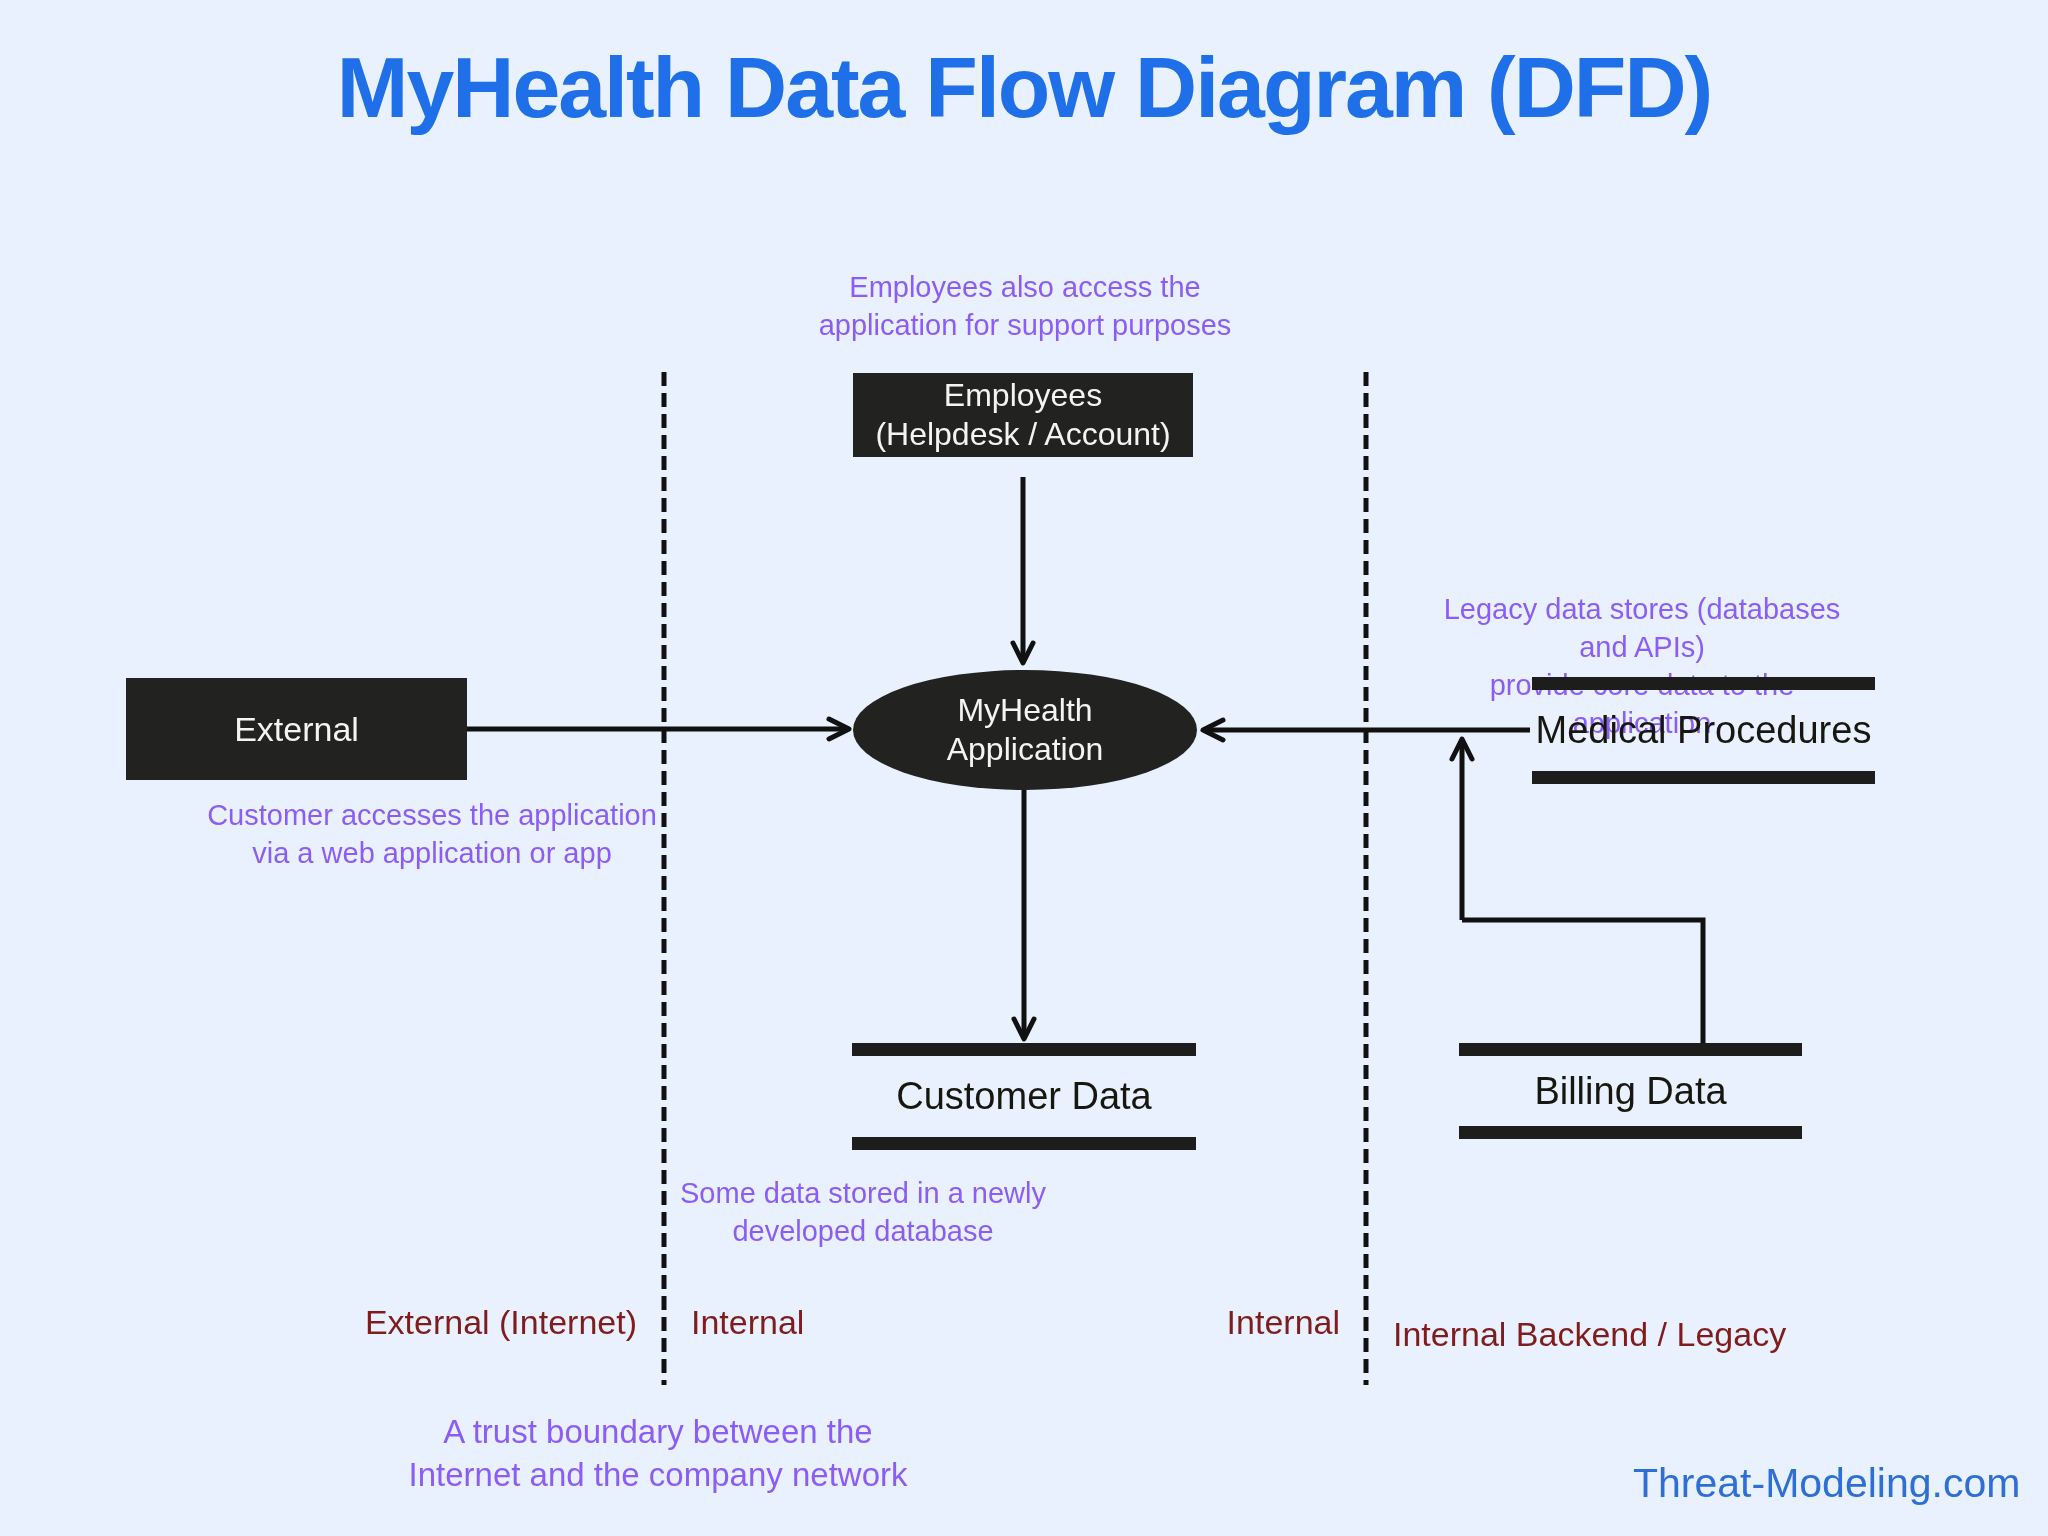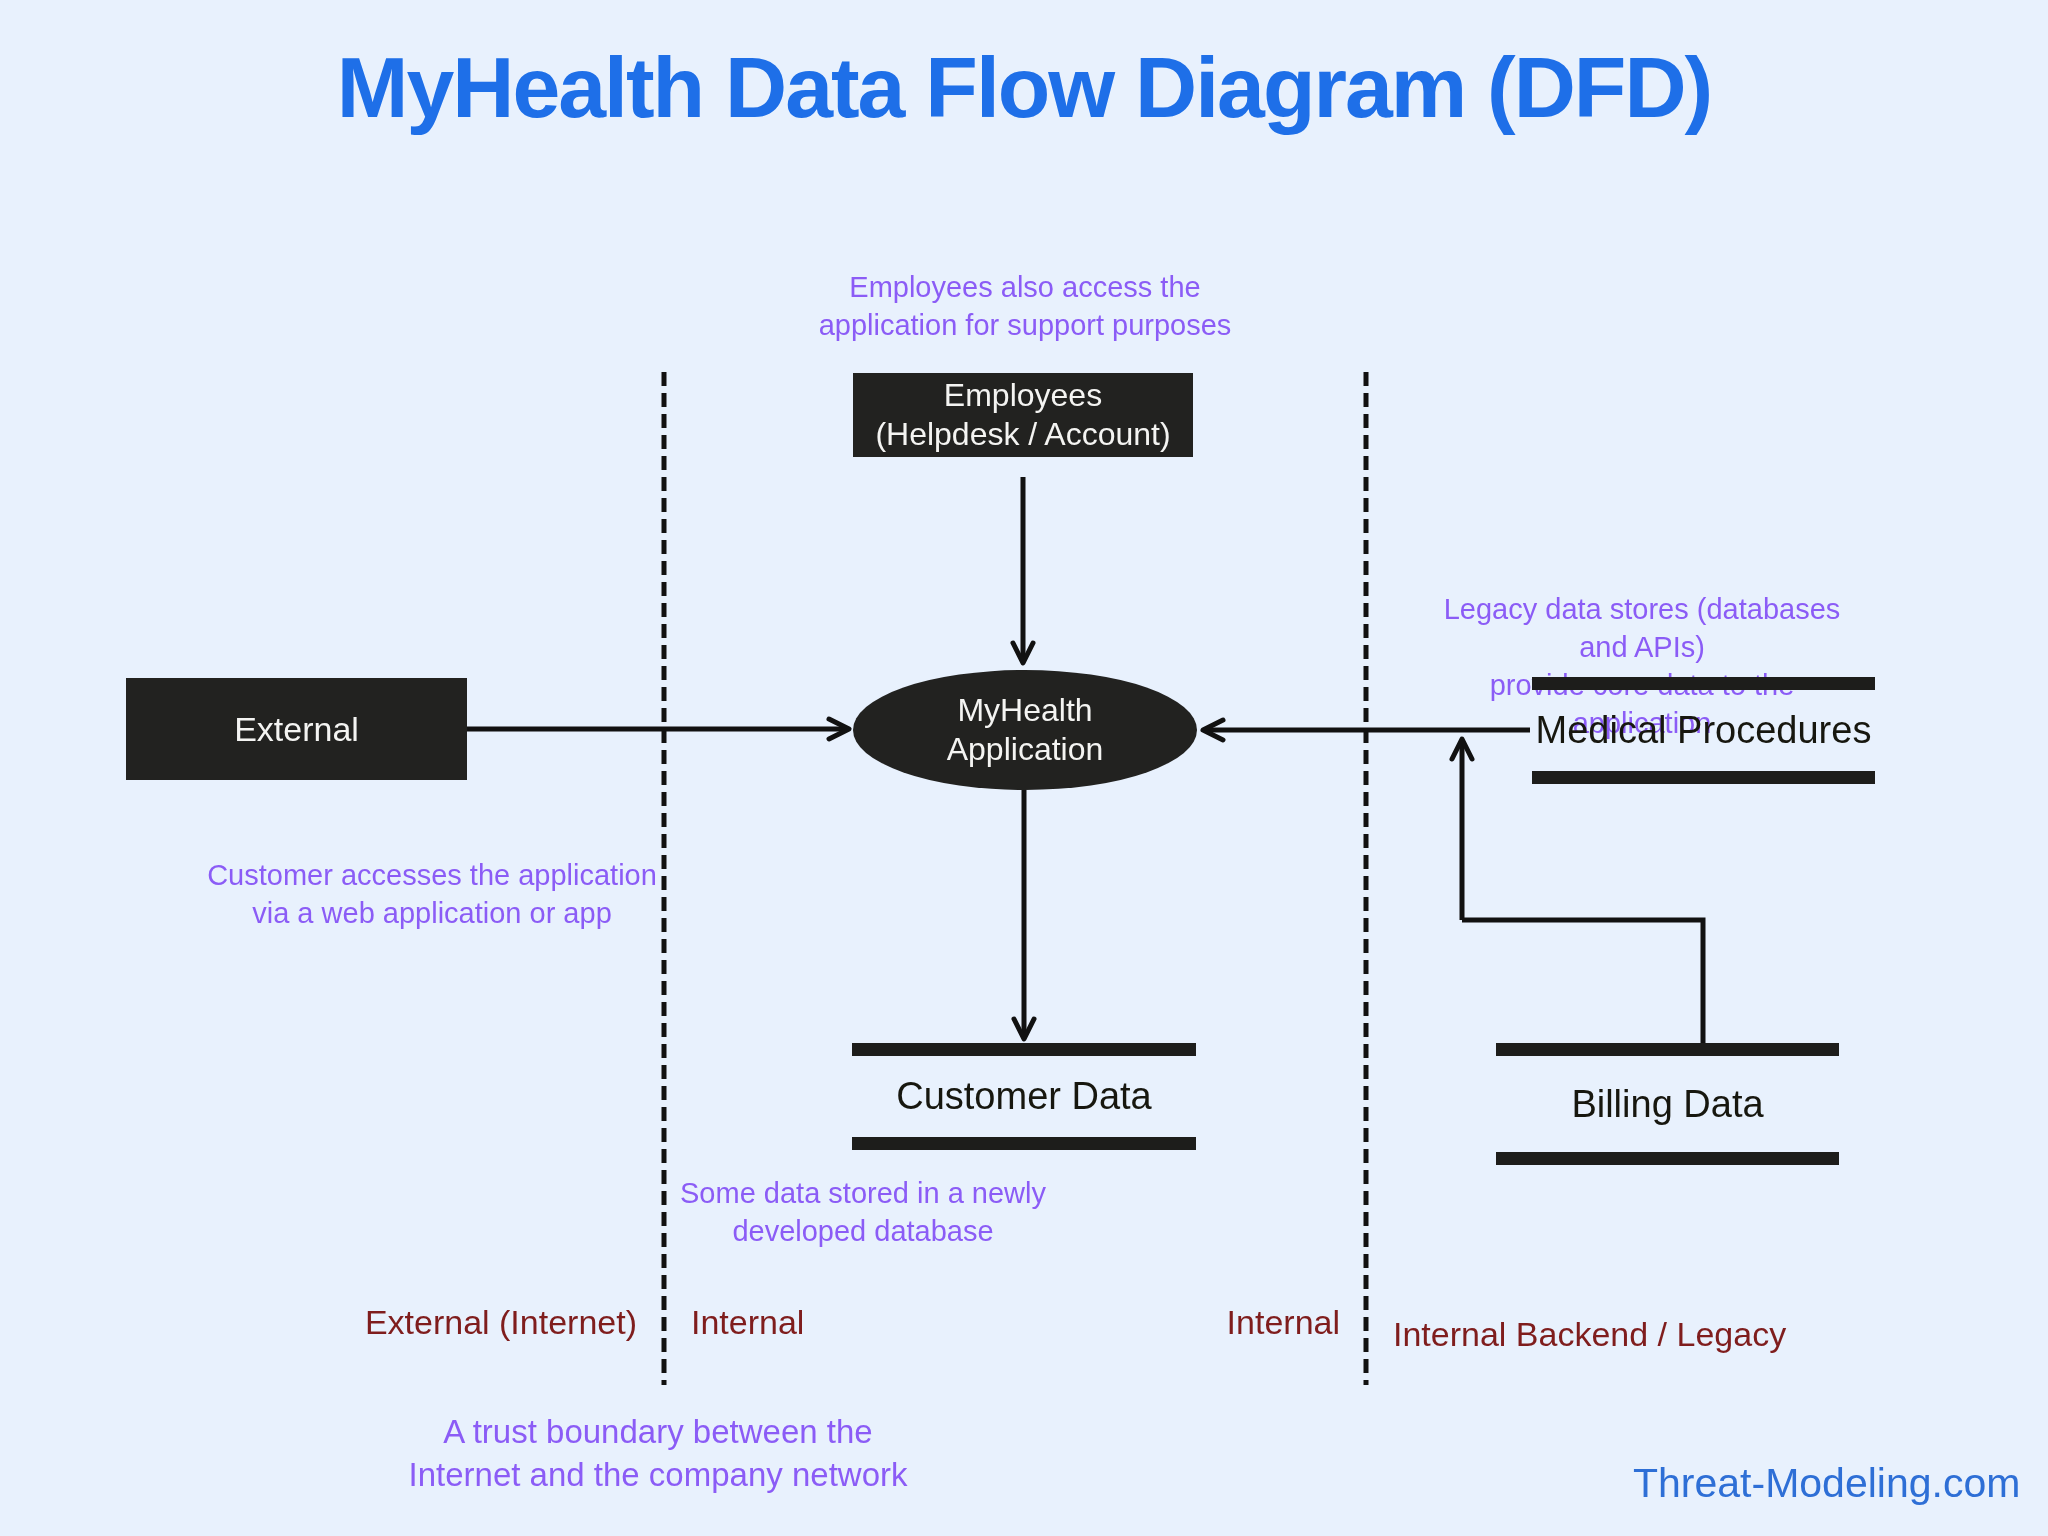--- a/index.html
+++ b/index.html
@@ -50,32 +50,32 @@
     border-bottom: 13px solid #1d1d1b;
     display: flex;
     align-items: center;
     justify-content: center;
     text-align: center;
     font-size: 38px;
     color: #17170f;
   }
   .store-medical  { left: 1532px; top: 677px;  width: 343px; height: 107px; }
   .store-customer { left: 852px;  top: 1043px; width: 344px; height: 107px; }
-  .store-billing  { left: 1496px; top: 1043px; width: 343px; height: 122px; }
+  .store-billing  { left: 1459px; top: 1043px; width: 343px; height: 96px; }
 
   
   .note {
     transform: translateX(-50%);
     text-align: center;
     color: #8b5cf6;
     font-size: 29px;
     line-height: 38px;
   }
   .note-employees { left: 1025px; top: 268px; }
-  .note-customer  { left: 432px;  top: 856px; }
+  .note-customer  { left: 432px;  top: 796px; }
   .note-legacy    { left: 1642px; top: 590px; }
   .note-storage   { left: 863px;  top: 1174px; }
   .note-boundary  { left: 658px;  top: 1410px; font-size: 33px; line-height: 43px; text-align: center; }
 
   
   .zone {
     color: #7f1d1d;
     font-size: 34px;
     top: 1303px;
   }

